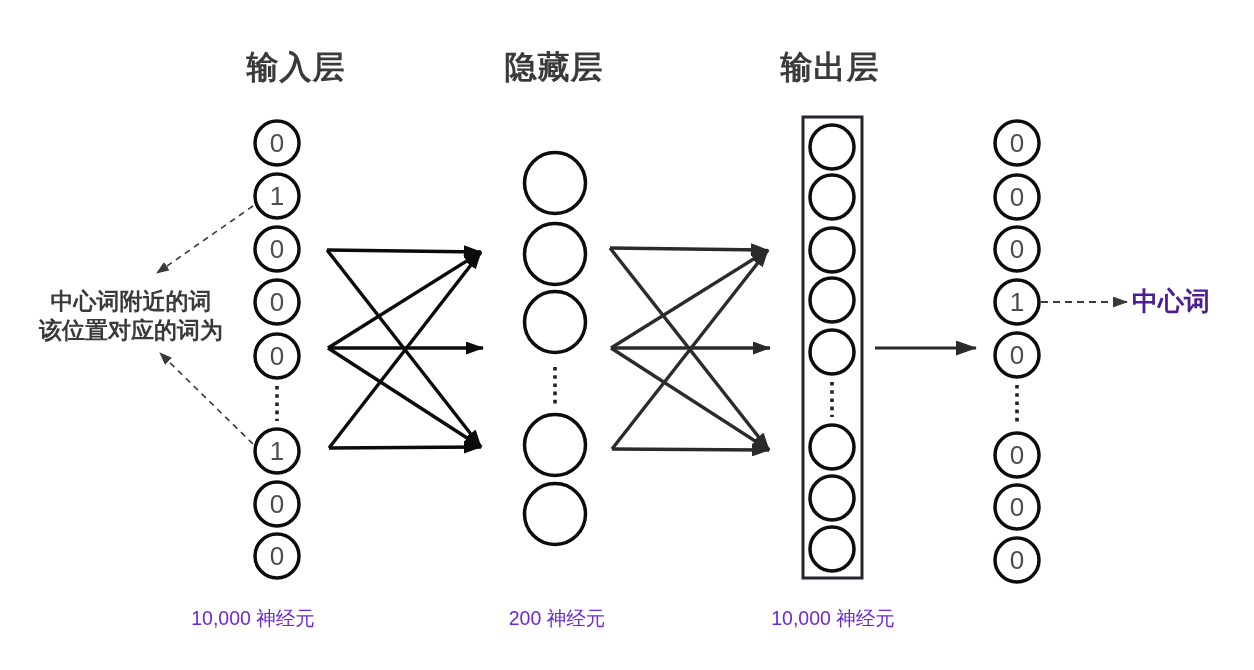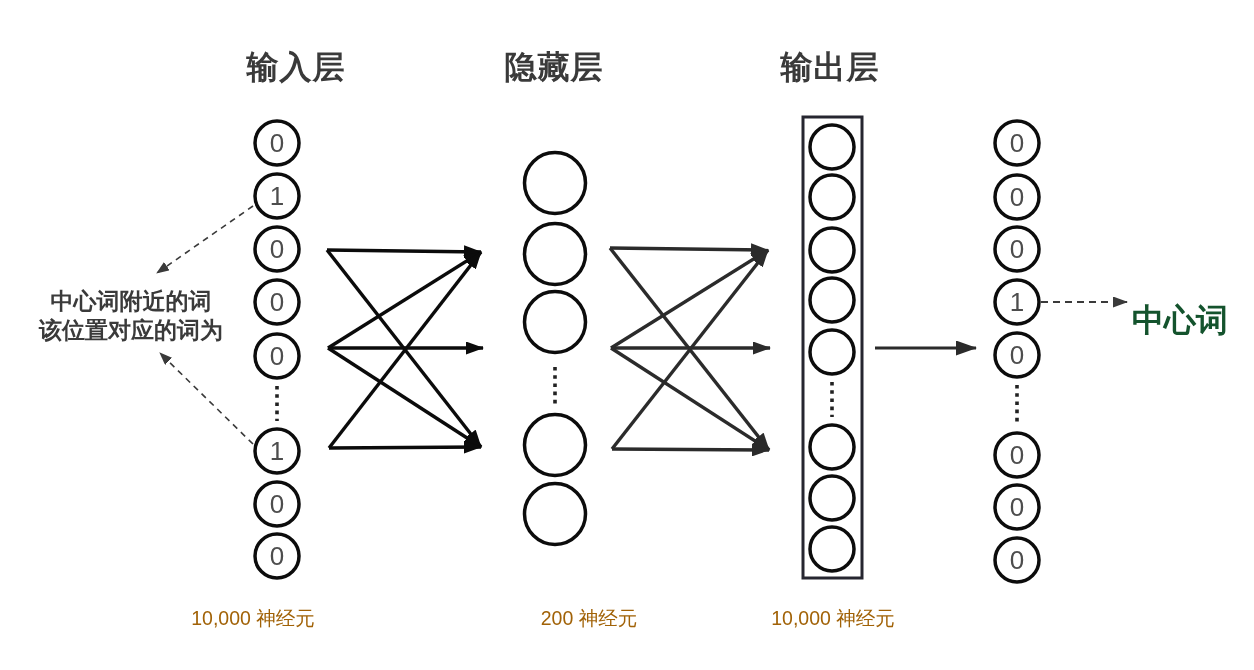--- a/index.html
+++ b/index.html
@@ -17,40 +17,40 @@
     font-size:32px;
     font-weight:bold;
     color:#3a3a3a;
     white-space:nowrap;
     letter-spacing:1px;
   }
   .count-label{
     position:absolute;
     transform:translateX(-50%);
     font-size:19.5px;
-    color:#a16207;
+    color:#6d28d9;
     white-space:nowrap;
   }
   .note{
     position:absolute;
     left:131px;top:287px;
     transform:translateX(-50%);
     text-align:center;
     font-size:23px;
     font-weight:bold;
     color:#3a3a3a;
     line-height:29px;
     white-space:nowrap;
   }
   .center-word{
     position:absolute;
-    left:1132px;top:299px;
-    font-size:32px;
+    left:1132px;top:284px;
+    font-size:26px;
     font-weight:bold;
-    color:#14532d;
+    color:#4c1d95;
     white-space:nowrap;
   }
 </style>
 </head>
 <body>
 
 <div class="stage">
 
   <svg id="diagram-svg" width="1254" height="670" viewBox="0 0 1254 670">
       <defs>
@@ -145,16 +145,16 @@
   <div class="layer-title" style="left:830px;top:46px;">输出层</div>
 
   <div class="note">
     <div>中心词附近的词</div>
     <div>该位置对应的词为</div>
   </div>
 
   <div class="center-word">中心词</div>
 
   <div class="count-label" style="left:253px;top:605px;">10,000 神经元</div>
-  <div class="count-label" style="left:557px;top:605px;margin-left:32px;">200 神经元</div>
+  <div class="count-label" style="left:557px;top:605px;">200 神经元</div>
   <div class="count-label" style="left:833px;top:605px;">10,000 神经元</div>
 
 </div>
 
 </body></html>

